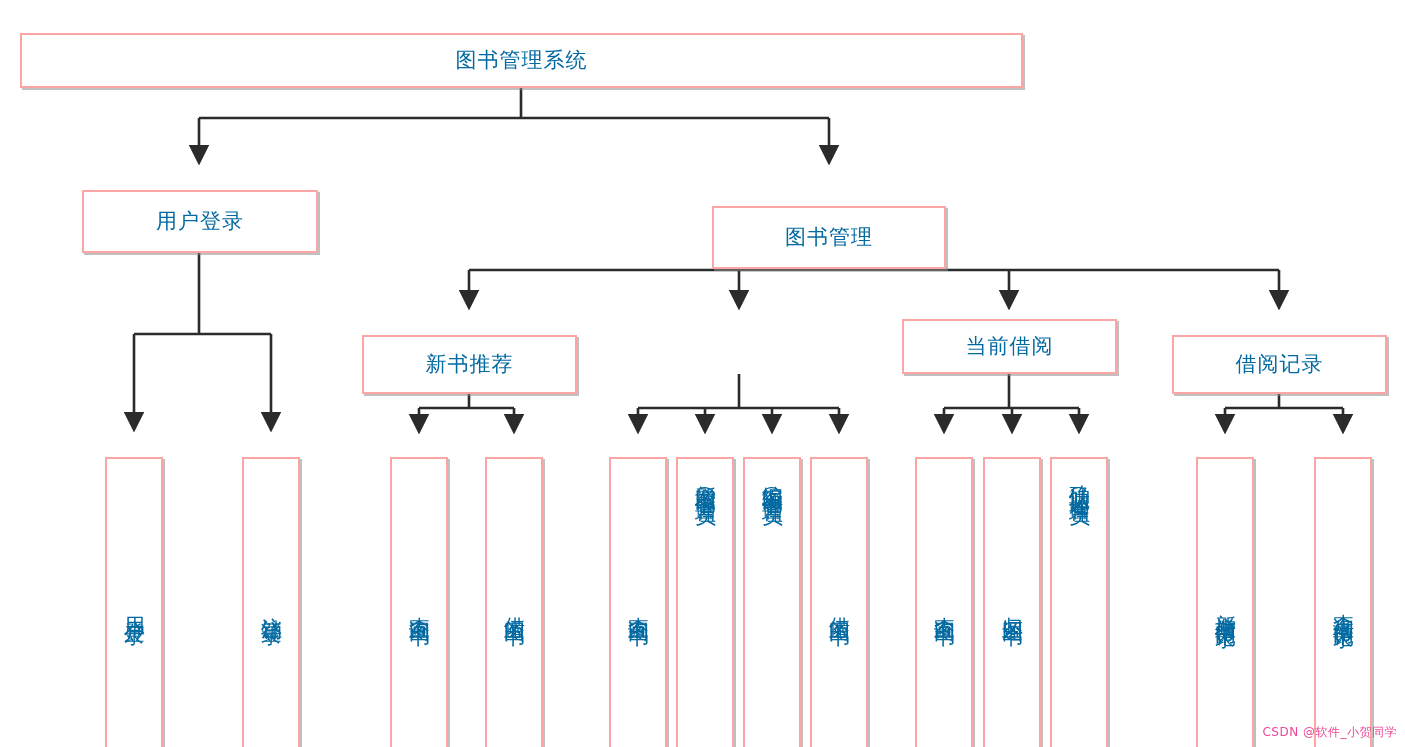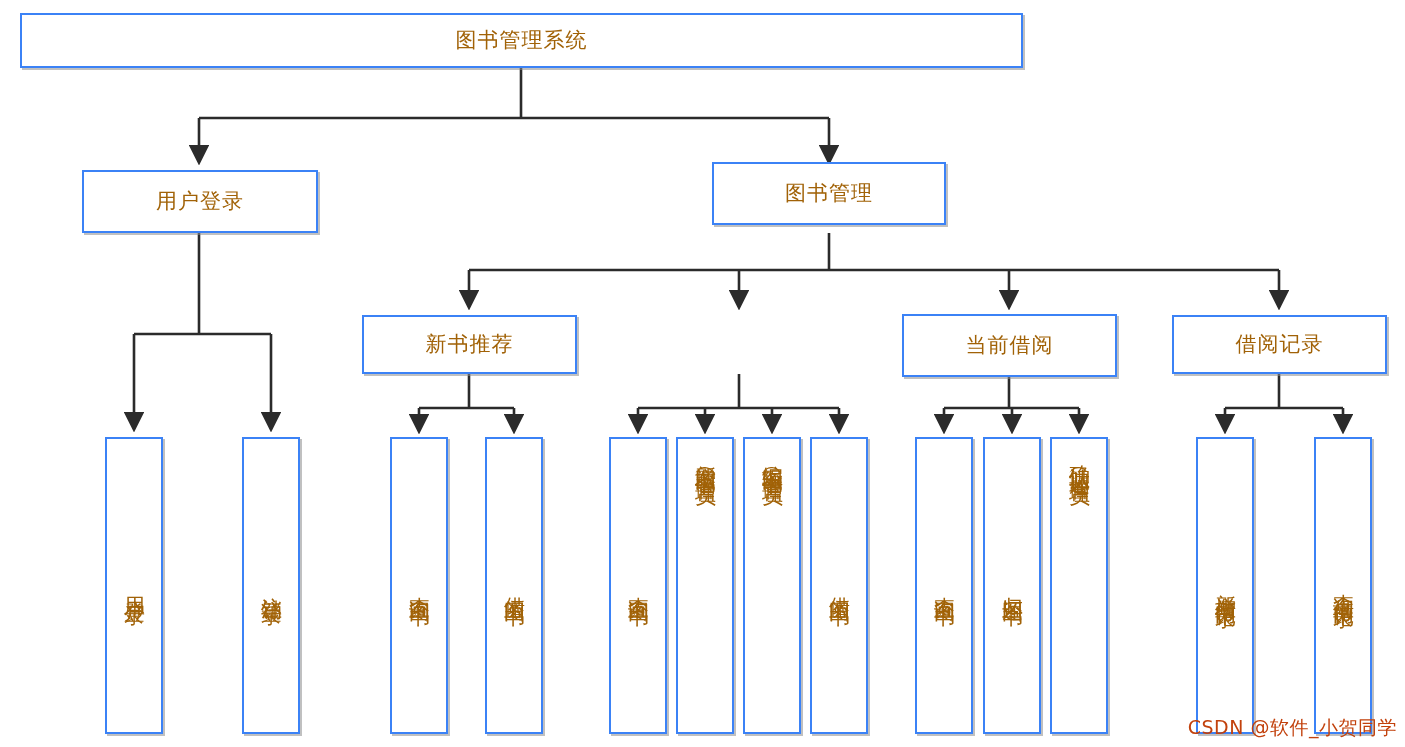--- a/index.html
+++ b/index.html
@@ -21,27 +21,28 @@
     position: absolute;
     left: 0;
     top: 0;
     width: 1405px;
     height: 747px;
   }
   .node {
     position: absolute;
     box-sizing: border-box;
     background: #ffffff;
-    border: 2px solid #3b82f6;
+    border: 2px solid #fca5a5;
     box-shadow: 2px 2px 0 rgba(140,140,140,0.55);
     display: flex;
     align-items: center;
     justify-content: center;
-    color: #a16207;
+    color: #0369a1;
     z-index: 2;
+    margin-top: 20px;
   }
   .node-h {
     font-size: 21px;
     letter-spacing: 1px;
     line-height: 1.1;
     white-space: nowrap;
   }
   .node-v {
     writing-mode: vertical-rl;
     text-orientation: upright;
@@ -54,22 +55,22 @@
     justify-content: center;
   }
   .node-v.top-aligned {
     justify-content: flex-start;
     padding-top: 9px;
   }
   .watermark {
     position: absolute;
     right: 8px;
     bottom: 6px;
-    font-size: 19px;
-    color: #c2410c;
+    font-size: 12px;
+    color: #ec4899;
     letter-spacing: 0.5px;
     white-space: nowrap;
     z-index: 5;
   }
 </style>
 </head>
 <body>
 
 <div id="canvas">
 
@@ -123,28 +124,28 @@
     </g>
   </svg>
 
   <div class="node node-h" style="left:20px; top:13px; width:1003px; height:55px;">
     <span>图书管理系统</span>
   </div>
 
   <div class="node node-h" style="left:82px; top:170px; width:236px; height:63px;">
     <span>用户登录</span>
   </div>
-  <div class="node node-h" style="left:712px; top:162px; width:234px; height:63px;">
+  <div class="node node-h" style="left:712px; top:186px; width:234px; height:63px;">
     <span>图书管理</span>
   </div>
 
   <div class="node node-h" style="left:362px; top:315px; width:215px; height:59px;text-align:center;">
     <span>新书推荐</span>
   </div>
-  <div class="node node-h" style="left:902px; top:314px; width:215px; height:63px;">
+  <div class="node node-h" style="left:902px; top:299px; width:215px; height:55px;">
     <span>当前借阅</span>
   </div>
   <div class="node node-h" style="left:1172px; top:315px; width:215px; height:59px;">
     <span>借阅记录</span>
   </div>
 
   <div class="node node-v" style="left:105px; top:437px; width:58px; height:297px;">
     <span>用户登录</span>
   </div>
   <div class="node node-v" style="left:242px; top:437px; width:58px; height:297px;">

